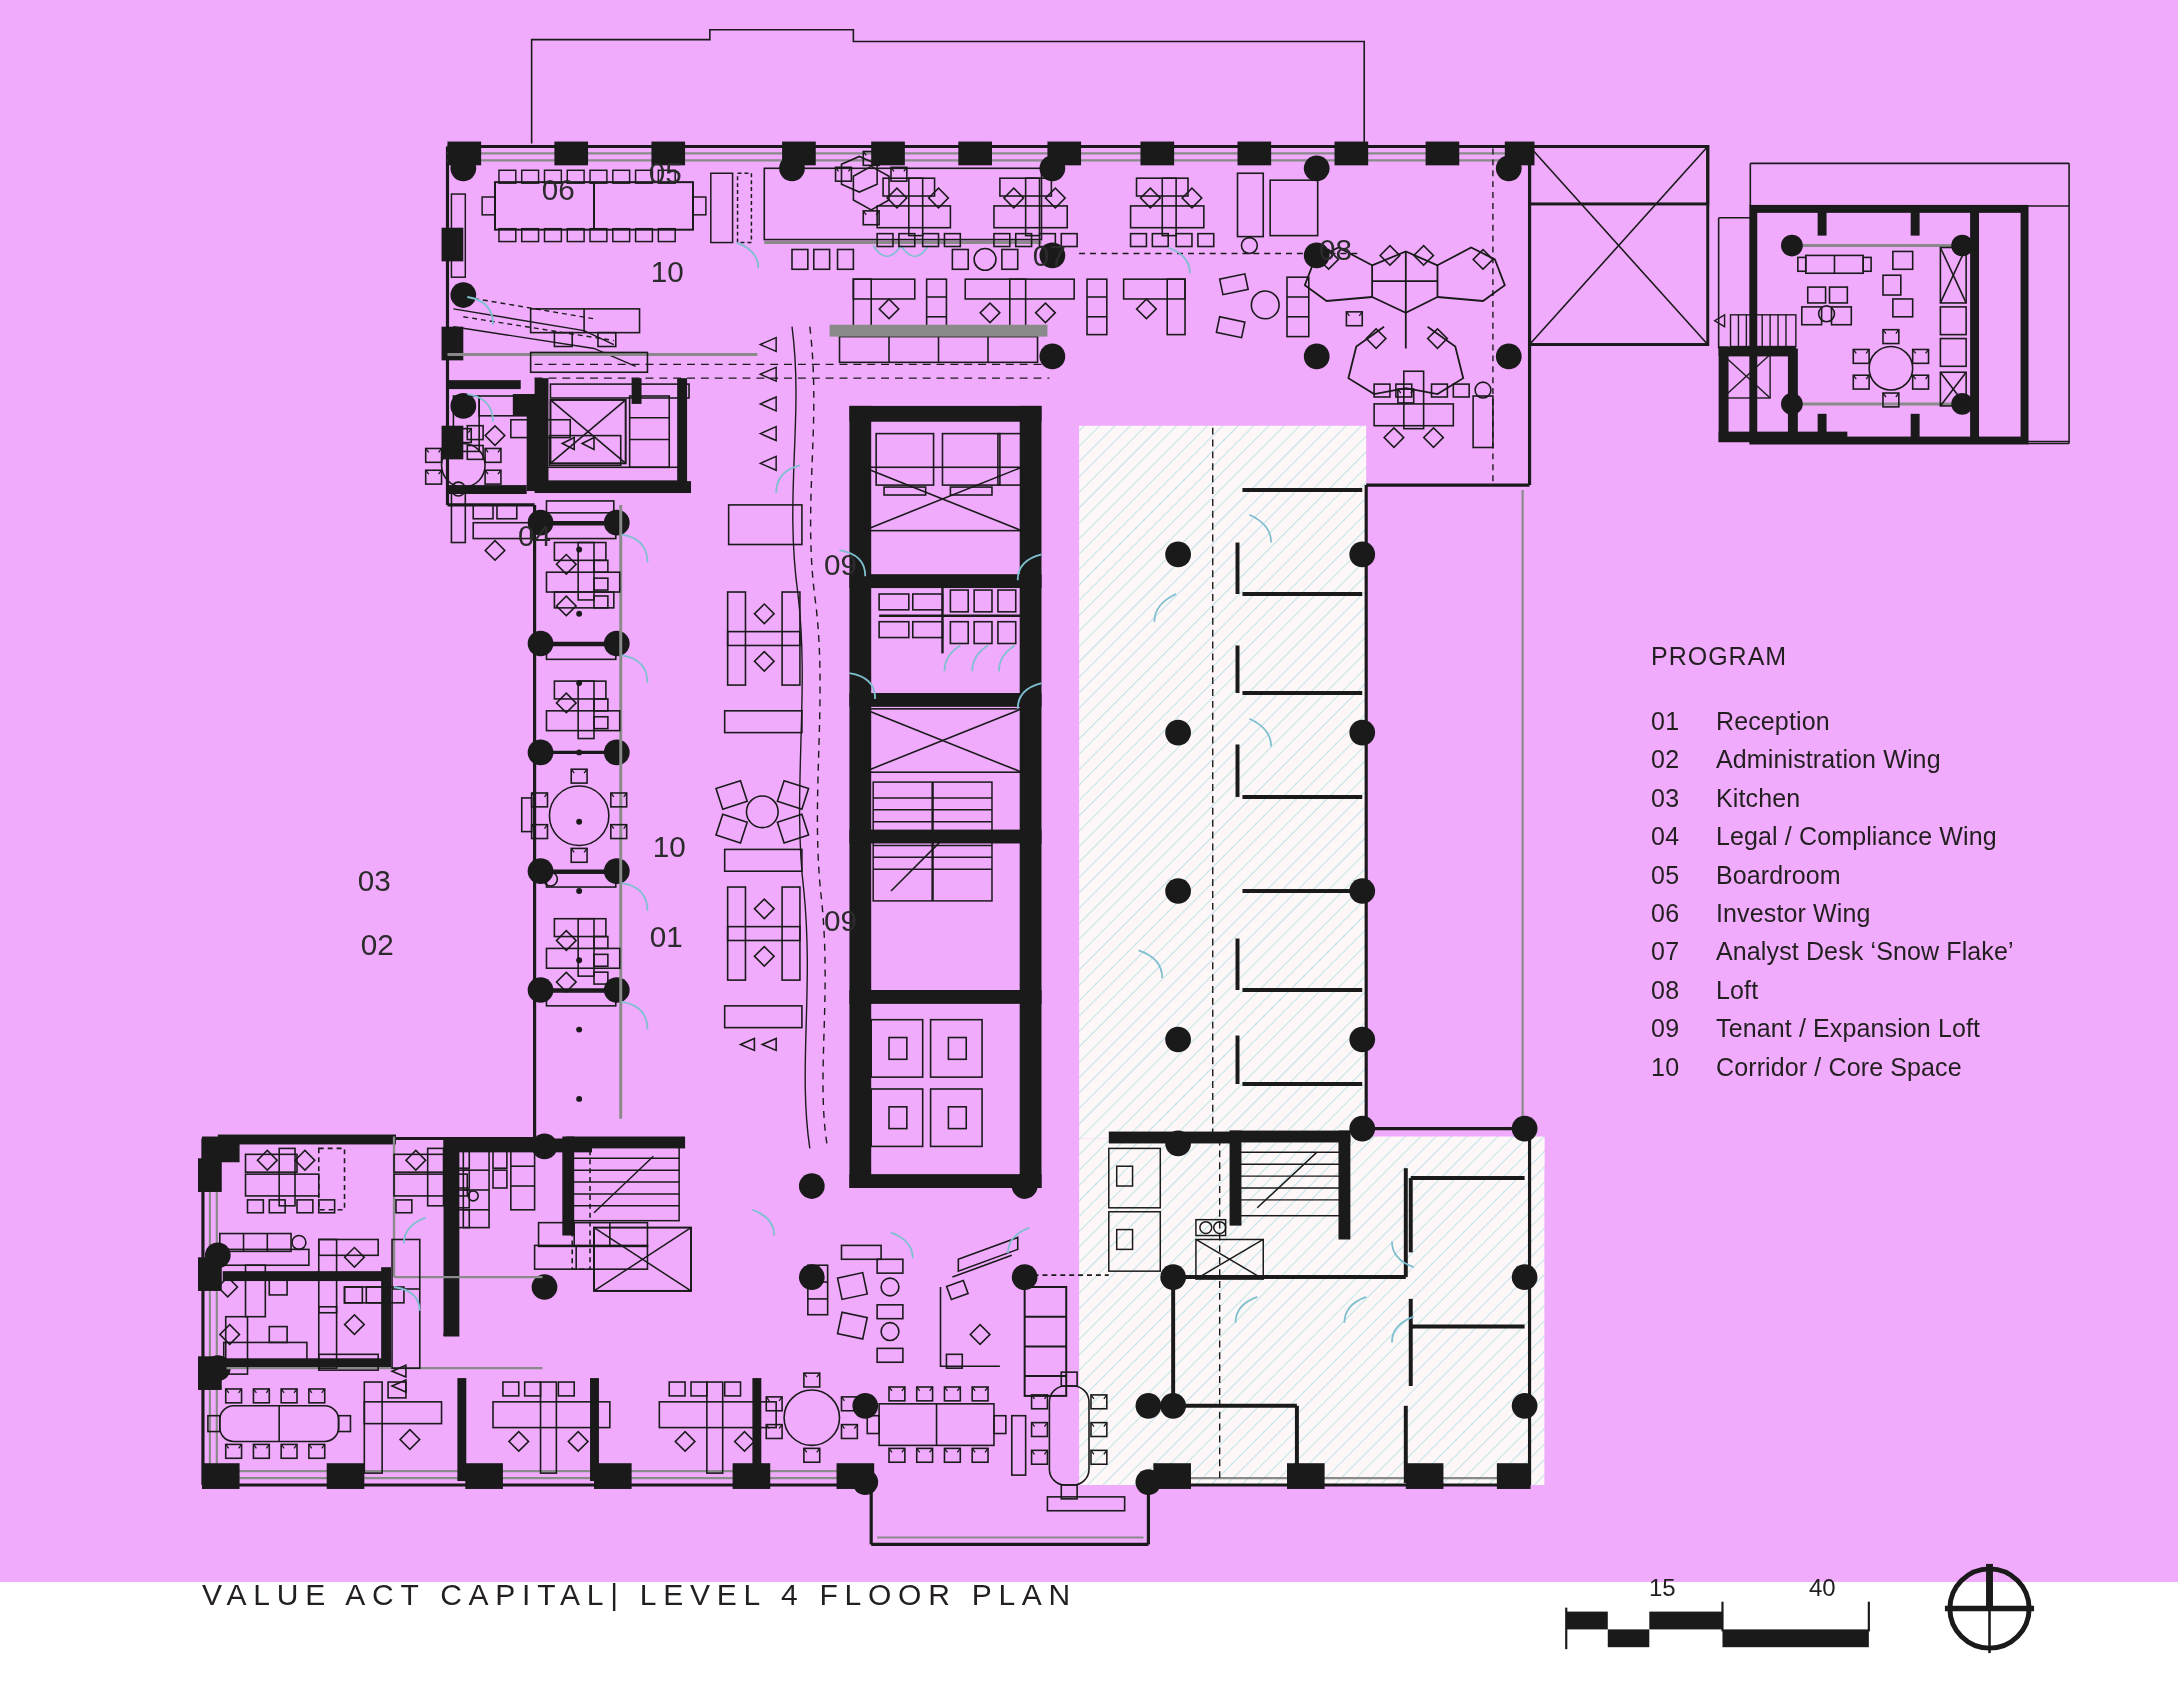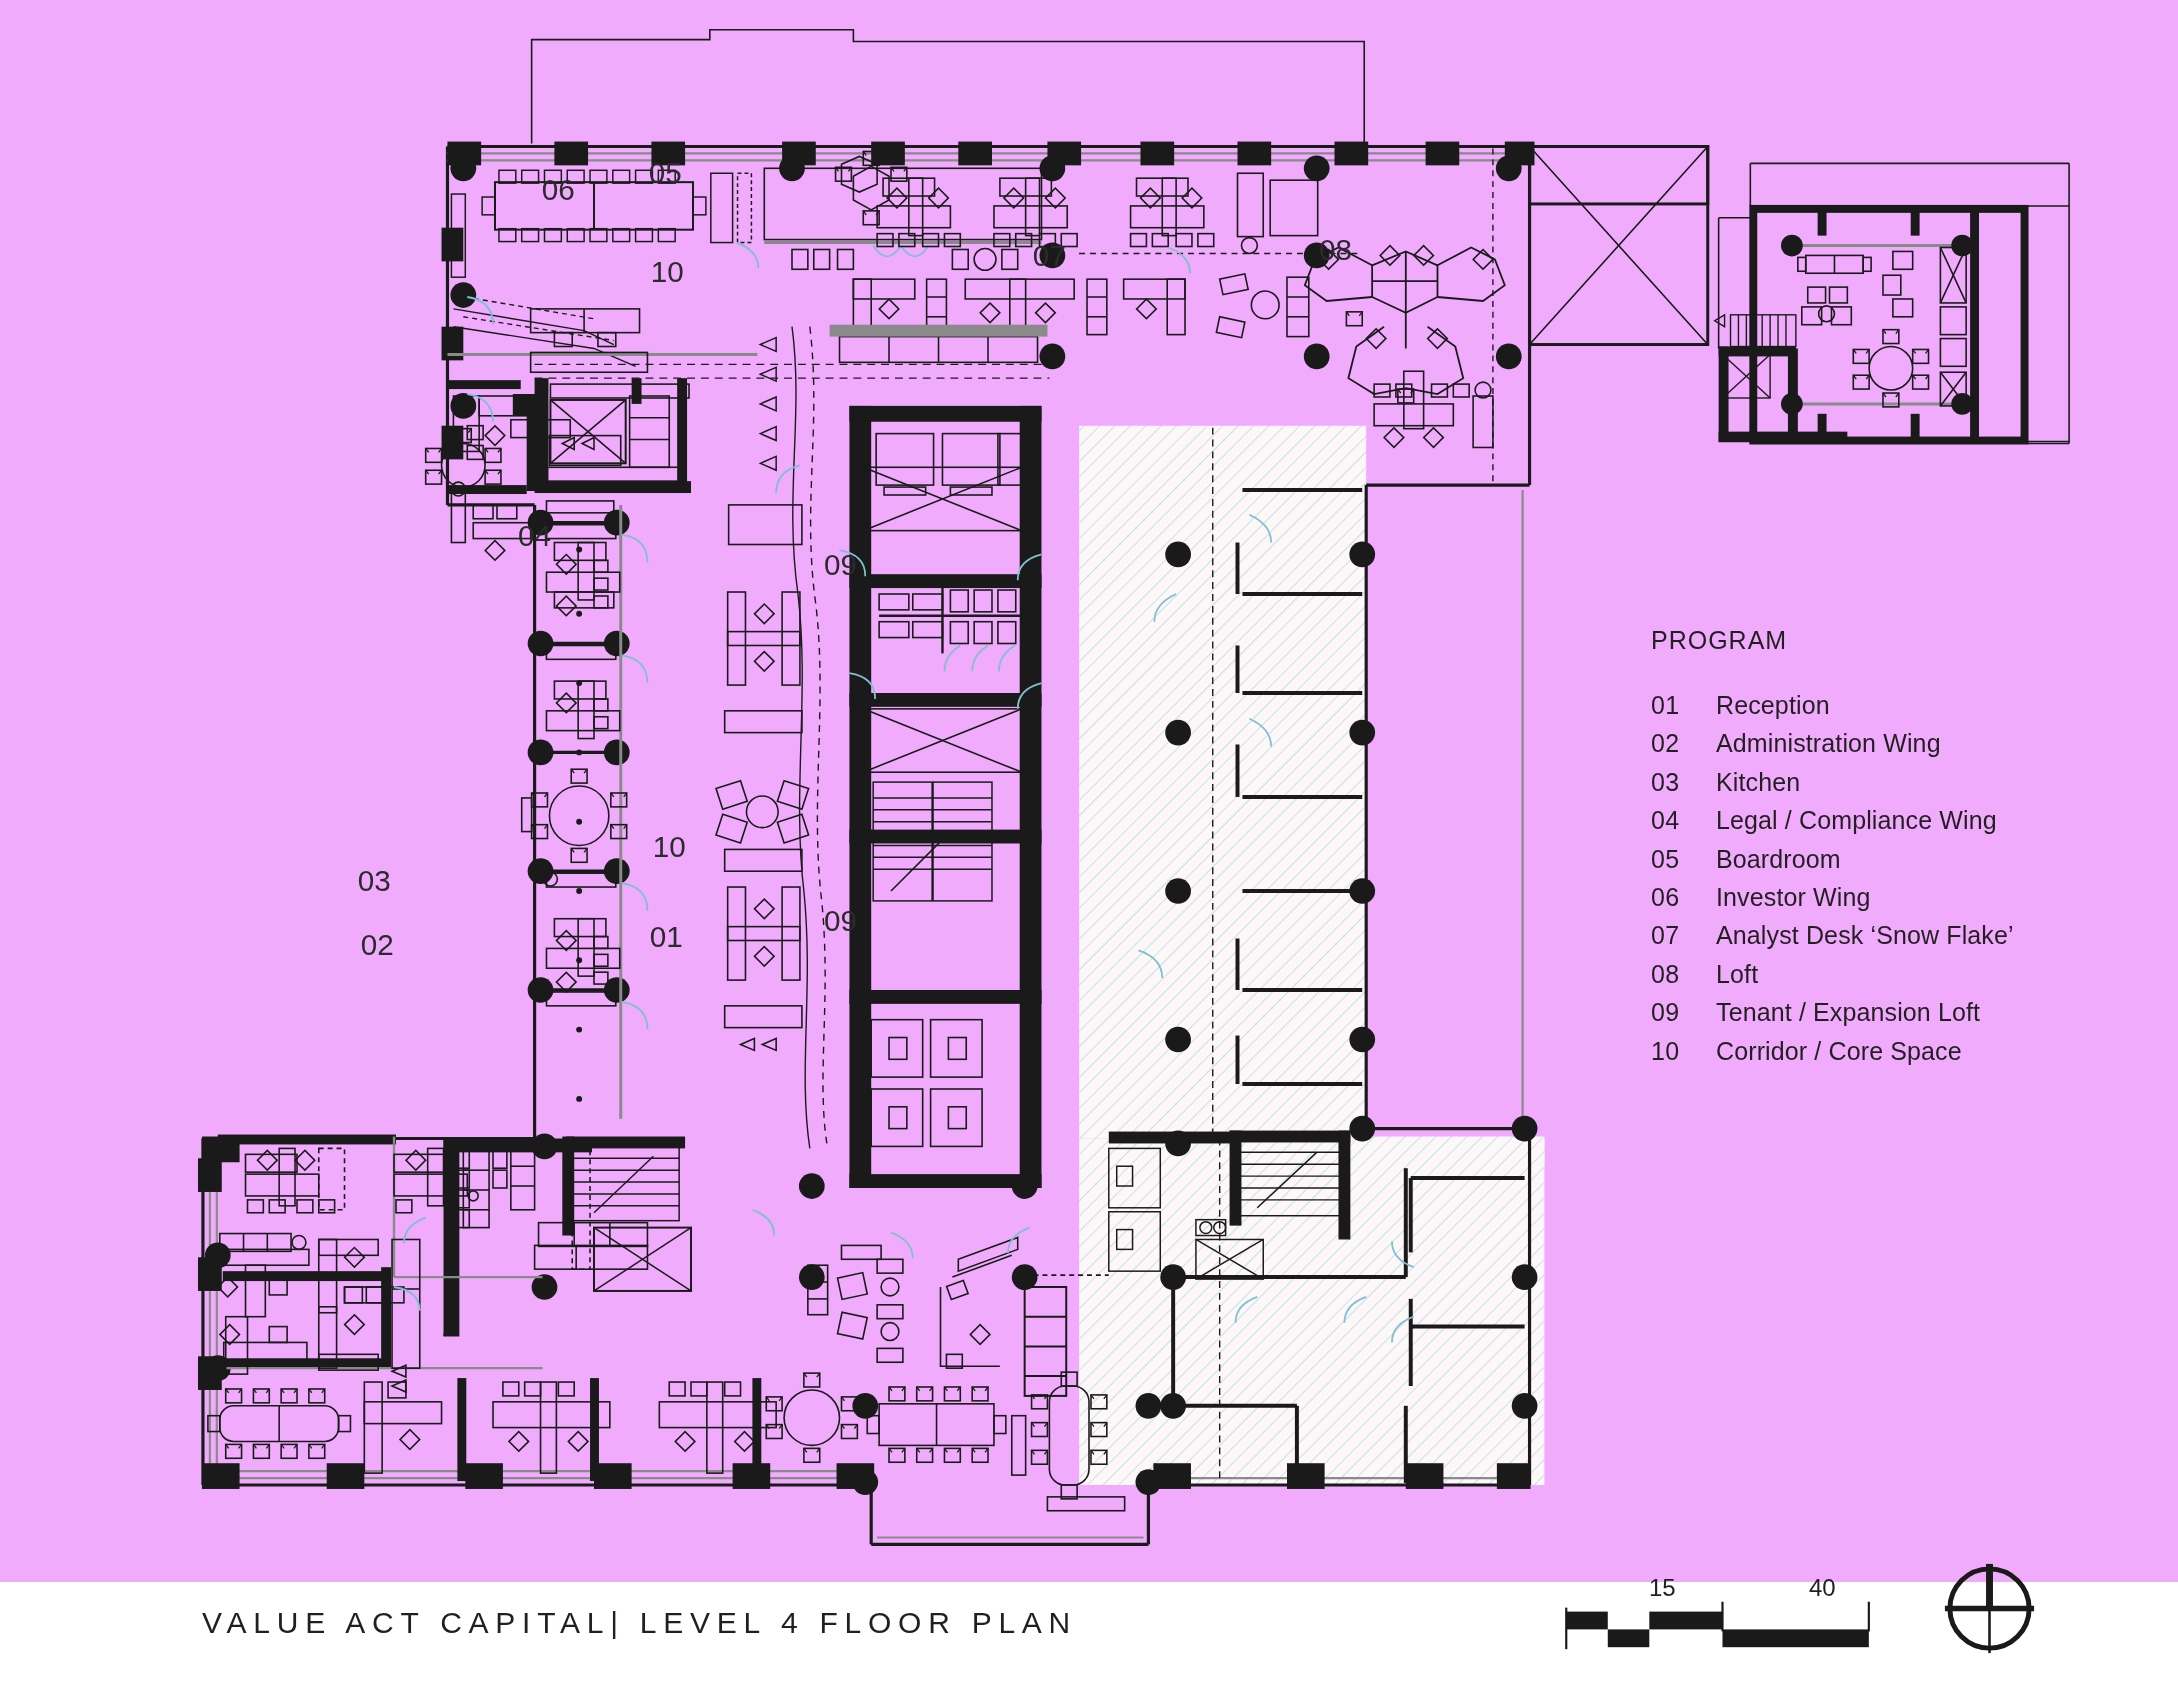--- a/index.html
+++ b/index.html
@@ -5,30 +5,30 @@
 <style>
   html,body{margin:0;padding:0;background:#ffffff;}
   body{width:2178px;height:1683px;overflow:hidden;
        font-family:"Liberation Sans","DejaVu Sans",sans-serif;color:#231f20;}
   #sheet{position:relative;width:2178px;height:1582px;background:#f0abfc;padding-left:32px;}
   #planSvg{position:absolute;left:0;top:0;width:2178px;height:1683px;}
 
   
   #program{position:absolute;left:1651px;top:626px;width:455px;}
   #program .prog-title{font-size:25px;letter-spacing:.04em;color:#231f20;
-        font-weight:400;margin:0 0 36px 0;font-family:"Liberation Sans",sans-serif;}
+        font-weight:400;margin:16px 0 36px 0;font-family:"Liberation Sans",sans-serif;}
   #program .prog-list{list-style:none;margin:0;padding:0;}
   #program .prog-row{display:flex;align-items:baseline;margin-bottom:9.4px;}
   #program .prog-num{width:65px;flex:0 0 65px;font-size:25px;color:#231f20;
         font-weight:300;letter-spacing:.01em;}
   #program .prog-label{font-size:25px;color:#231f20;font-weight:300;
         letter-spacing:.005em;white-space:nowrap;}
 
   
-  #titleblock{position:absolute;left:202px;top:1578px;margin-top:28px;}
+  #titleblock{position:absolute;left:202px;top:1578px;}
   #titleblock .tb-text{font-size:30px;letter-spacing:.225em;color:#231f20;
         font-weight:400;white-space:nowrap;}
 
   
   #scalebar{position:absolute;left:1558px;top:1576px;}
   #scalebar .sb-svg{display:block;}
   #scalebar .sb-num{position:absolute;font-size:24px;color:#231f20;font-weight:300;}
   #north{position:absolute;left:1935px;top:1554px;}
 </style>
 </head>

